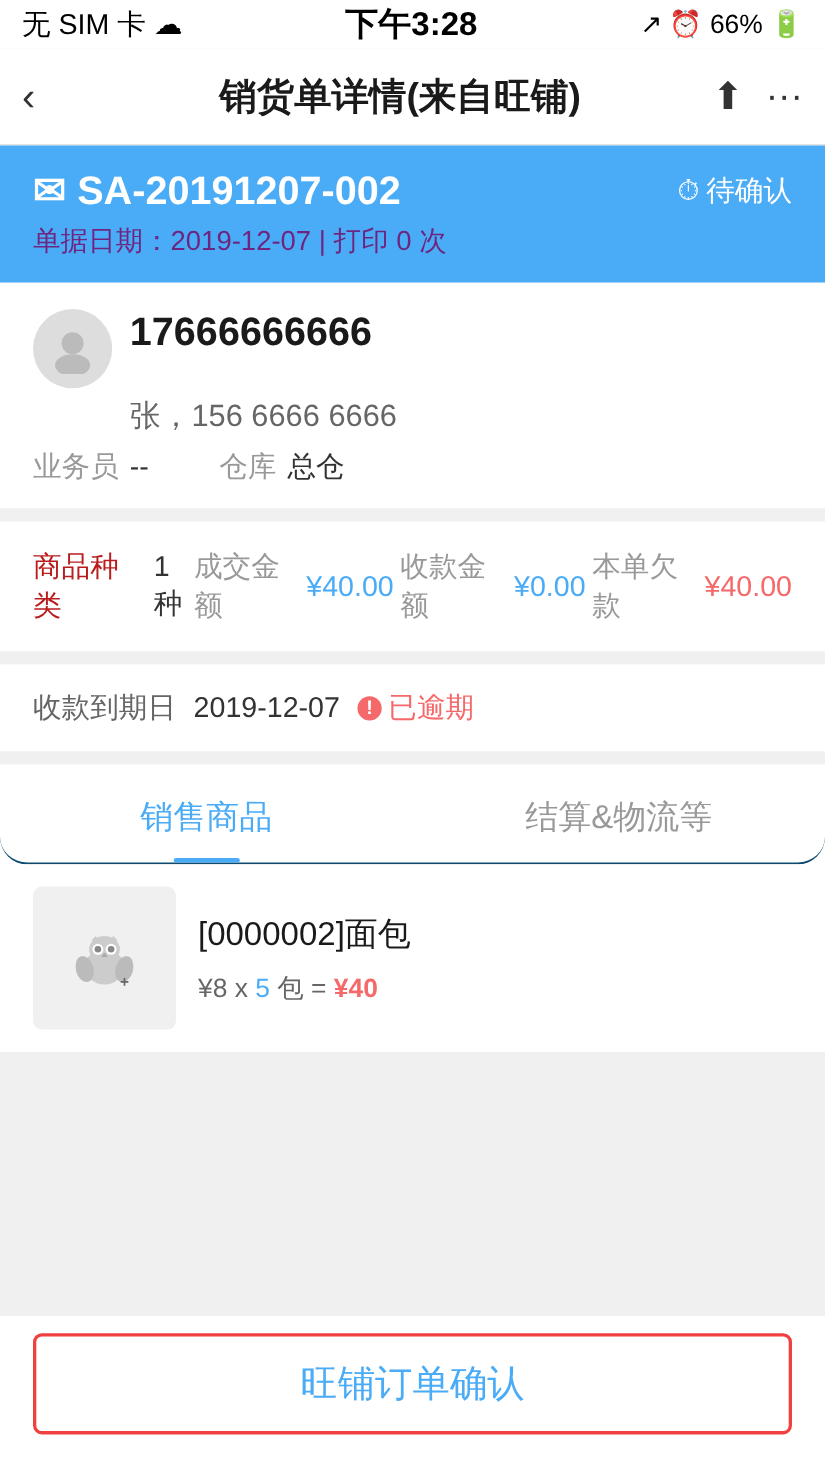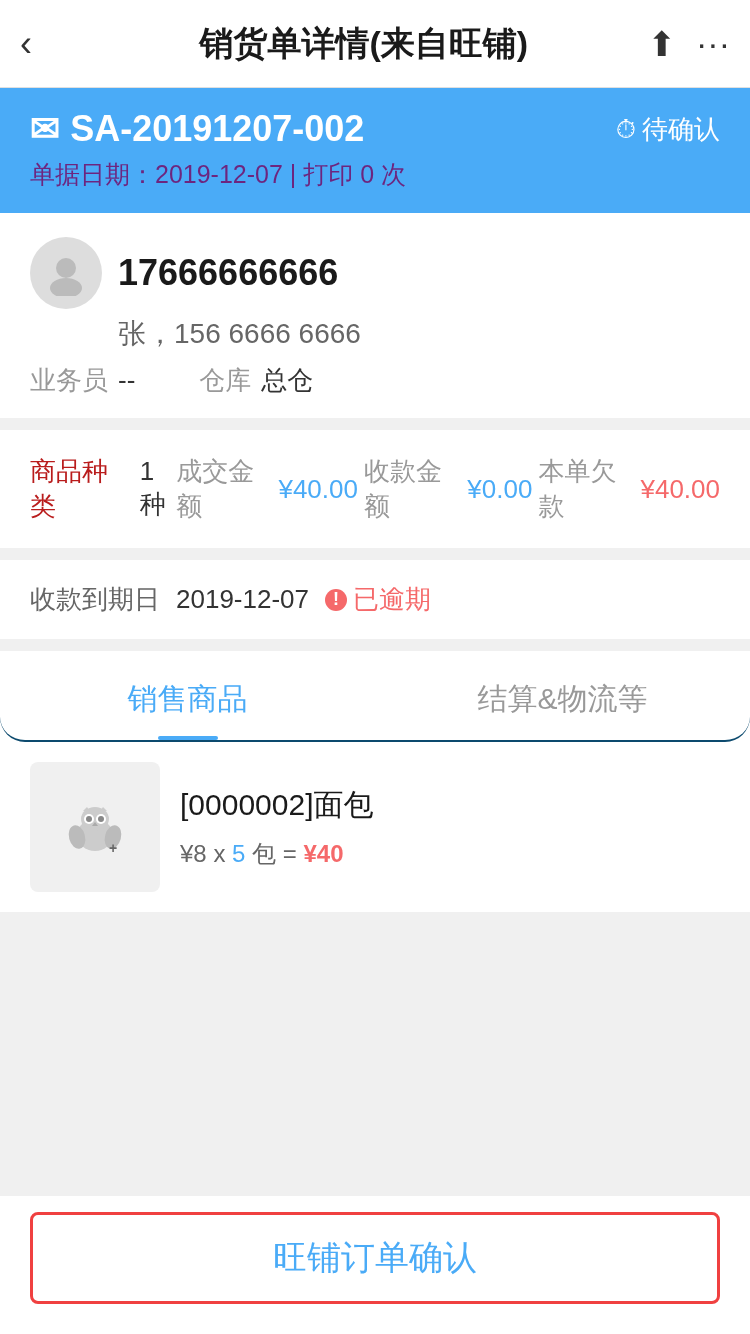--- a/index.html
+++ b/index.html
@@ -95,21 +95,20 @@
     }
 
     
     .customer-section {
       background: #fff;
       padding: 24px 30px 20px;
       margin-bottom: 12px;
     }
     .customer-row {
       display: flex;
-      align-items: center;
       gap: 16px;
       margin-bottom: 6px;
     }
     .avatar {
       width: 72px;
       height: 72px;
       border-radius: 50%;
       background: #ddd;
       display: flex;
       align-items: center;
@@ -344,20 +343,29 @@
     .owl-logo {
       width: 80px;
       height: 60px;
     }
   </style>
 </head>
 <body>
 
 <div class="scroll-content">
 
+  <div class="status-bar">
+    <div class="status-left">
+      <span>无 SIM 卡 ☁</span>
+    </div>
+    <div class="status-center">下午3:28</div>
+    <div class="status-right">
+      <span>↗ ⏰ <span>66%</span> 🔋</span>
+    </div>
+  </div>
 
   <div class="nav-bar">
     <div class="nav-back">‹</div>
     <div class="nav-title">销货单详情(来自旺铺)</div>
     <div class="nav-actions">
       <span class="nav-action-icon">⬆</span>
       <span class="nav-action-icon">···</span>
     </div>
   </div>
 

